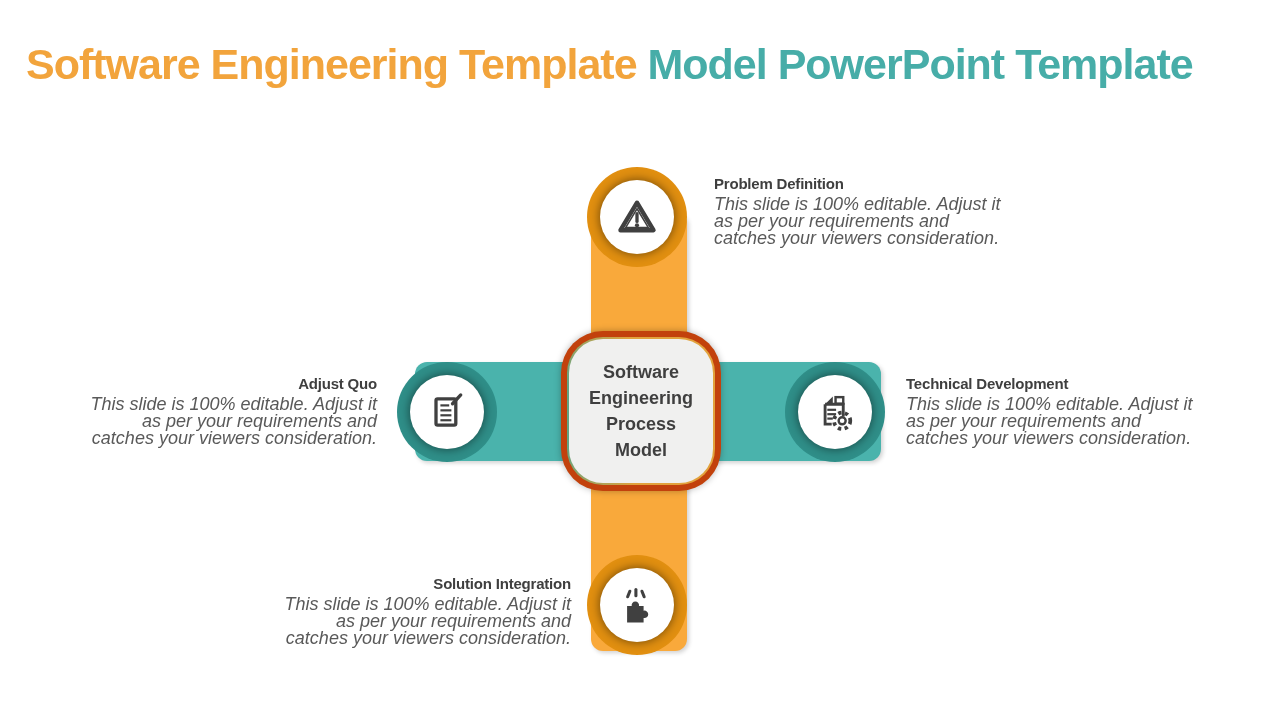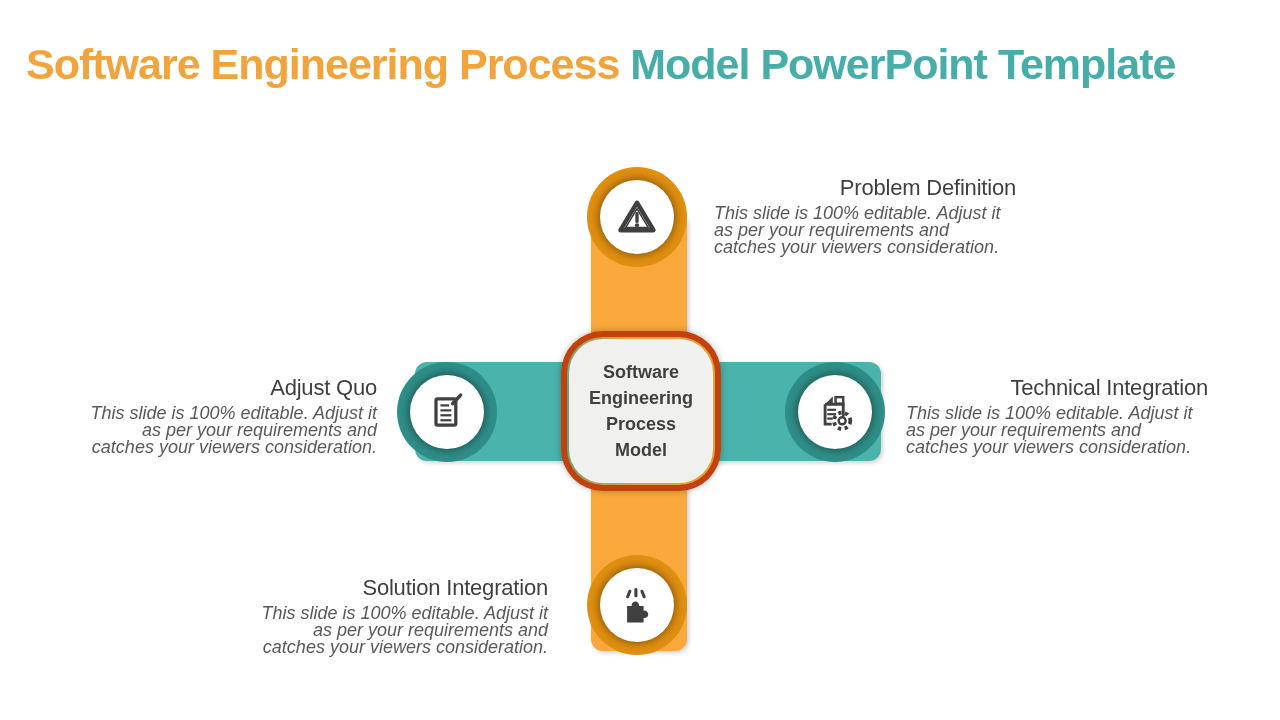--- a/index.html
+++ b/index.html
@@ -45,35 +45,35 @@
   .node-top{left:587px;top:167px;}
   .node-bottom{left:587px;top:555px;}
   .node-left{left:397px;top:362px;}
   .node-right{left:785px;top:362px;}
   .node-face{width:74px;height:74px;border-radius:50%;background:#fff;
     box-shadow:0 0 10px 1px rgba(0,0,0,0.45);
     display:flex;align-items:center;justify-content:center;}
   .icon{width:44px;height:44px;color:var(--icon-gray);display:block;}
 
   .text-block{position:absolute;width:302px;}
-  .text-block h2{font-size:22px;font-weight:normal;color:var(--heading-gray);
-    margin-bottom:4px;letter-spacing:-0.2px;text-align:right;}
+  .text-block h2{font-size:15px;font-weight:bold;color:var(--heading-gray);
+    margin-bottom:4px;letter-spacing:-0.2px;}
   .text-block p{font-size:18px;font-style:italic;color:var(--body-gray);
     line-height:17px;}
   .tb-top{left:714px;top:175px;text-align:left;}
   .tb-right{left:906px;top:375px;text-align:left;}
   .tb-left{left:75px;top:375px;text-align:right;}
-  .tb-bottom{left:246px;top:575px;text-align:right;}
+  .tb-bottom{left:269px;top:575px;text-align:right;}
 </style>
 </head>
 <body>
 
 <div class="stage">
 
-  <h1 class="slide-title"><span class="t1">Software Engineering Process </span><span class="t2">Model PowerPoint Template</span></h1>
+  <h1 class="slide-title"><span class="t1">Software Engineering Template </span><span class="t2">Model PowerPoint Template</span></h1>
 
   <div class="band band-vertical"></div>
   <div class="band band-horizontal"></div>
 
   <div class="node node-orange node-top">
     <div class="node-face">
       <svg class="icon" viewBox="0 0 40 40" fill="none" stroke="currentColor">
         <path d="M20 7 L35 32 H5 Z" stroke-width="4" stroke-linejoin="round"></path>
         <path d="M20 12.5 L30.2 29.5 H9.8 Z" stroke-width="1.4"></path>
         <line x1="20" y1="17" x2="20" y2="24" stroke-width="3" stroke-linecap="round"></line>
@@ -133,21 +133,21 @@
     <h2>Problem Definition</h2>
     <p>This slide is 100% editable. Adjust it as per your requirements and catches your viewers consideration.</p>
   </div>
 
   <div class="text-block tb-left">
     <h2>Adjust Quo</h2>
     <p>This slide is 100% editable. Adjust it as per your requirements and catches your viewers consideration.</p>
   </div>
 
   <div class="text-block tb-right">
-    <h2>Technical Integration</h2>
+    <h2>Technical Development</h2>
     <p>This slide is 100% editable. Adjust it as per your requirements and catches your viewers consideration.</p>
   </div>
 
   <div class="text-block tb-bottom">
     <h2>Solution Integration</h2>
     <p>This slide is 100% editable. Adjust it as per your requirements and catches your viewers consideration.</p>
   </div>
 
 </div>
 

